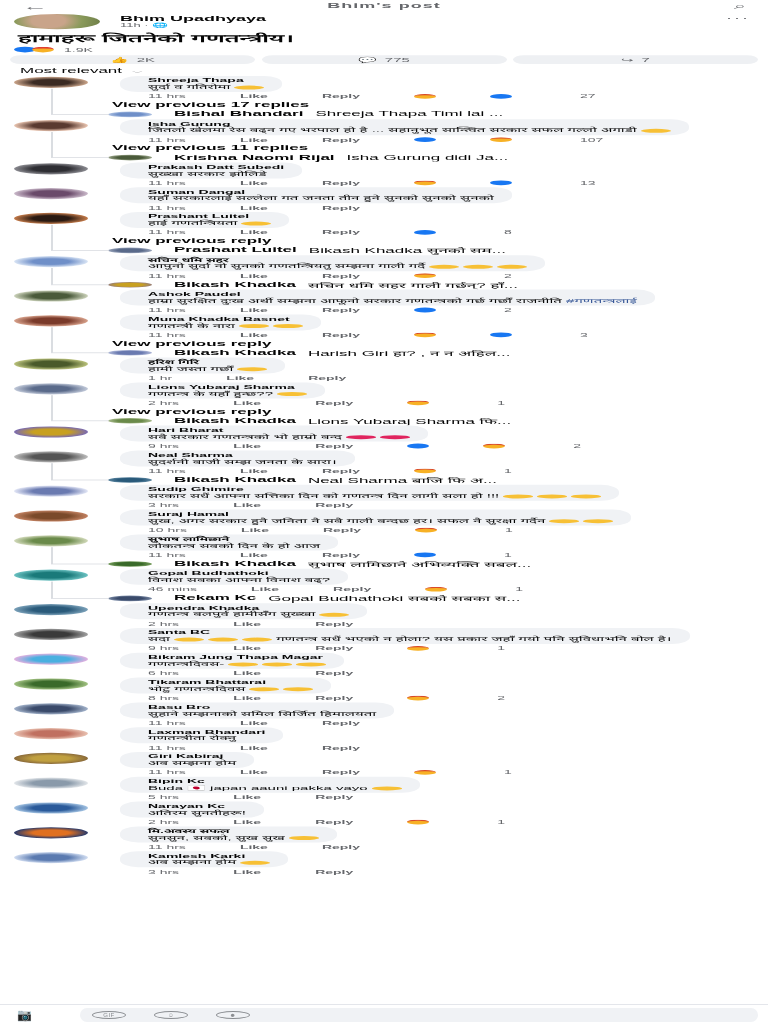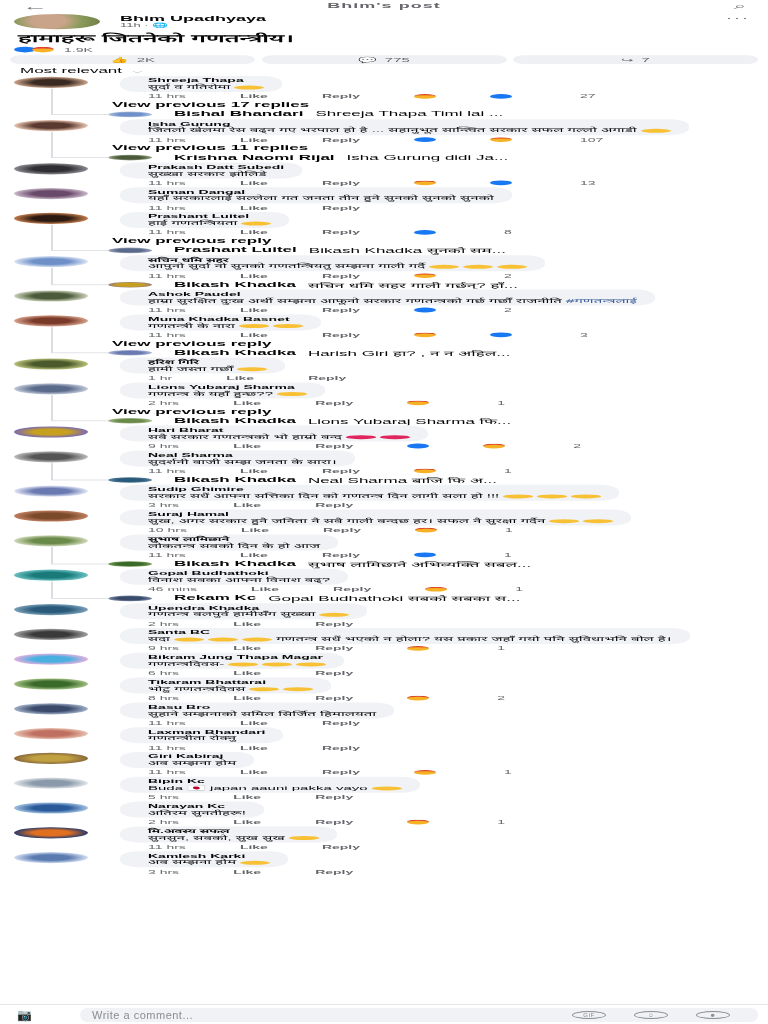--- a/index.html
+++ b/index.html
@@ -527,18 +527,17 @@
               <span class="reply">Reply</span>
             </div></div>
         </div>
       </div>
     </div>
 </div>
 
 <div class="bottom">
   <span class="cam">📷</span>
   <div class="input">
-    <span class="ph">Write a comment...</span>
     <span class="ib">GIF</span>
     <span class="ib">☺</span>
     <span class="ib">☻</span>
   </div>
 </div>
 
 </body></html>

